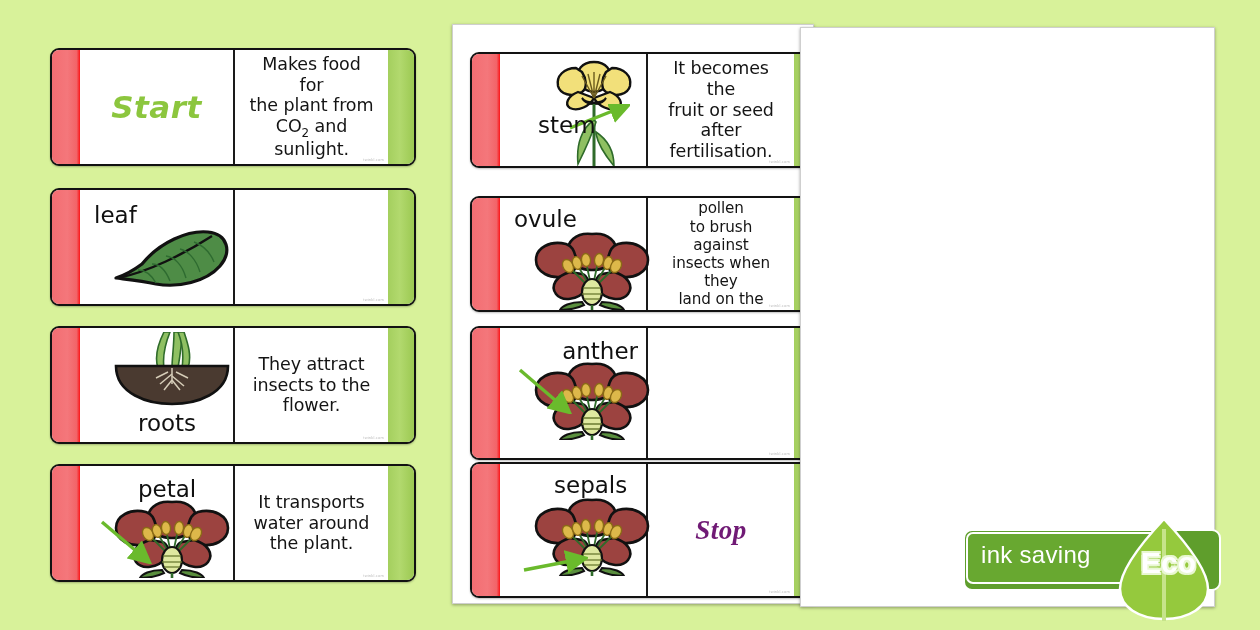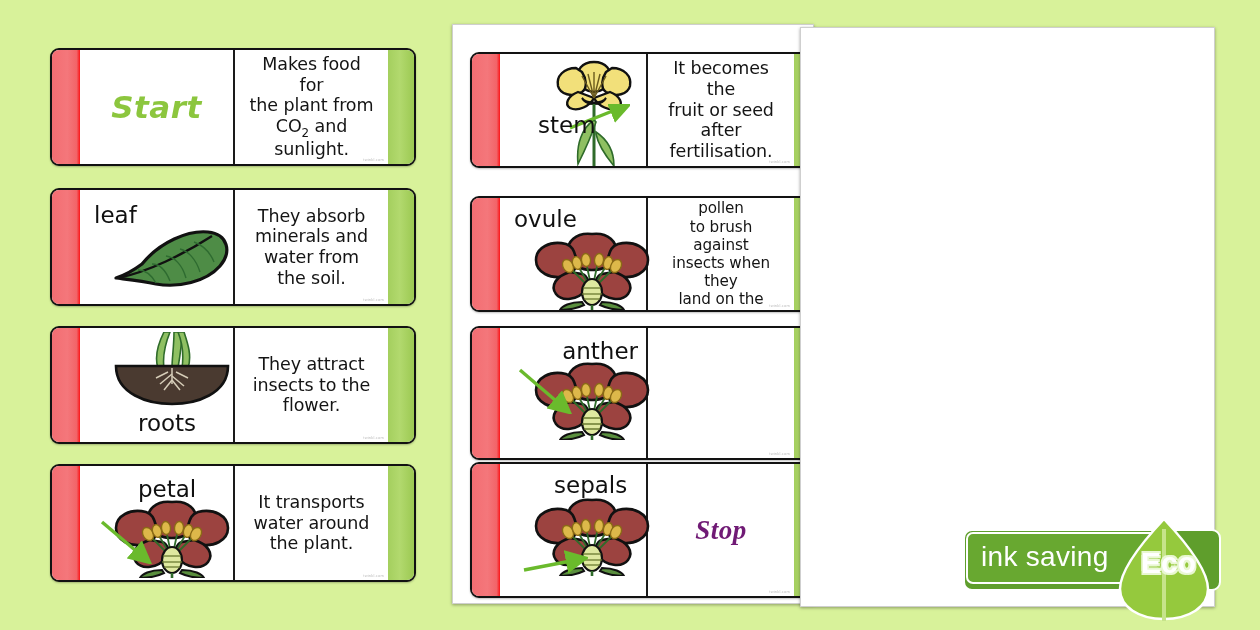--- a/index.html
+++ b/index.html
@@ -90,21 +90,21 @@
     border:2px solid #ffffff;box-sizing:border-box;
   }
   .eco-bar-inner{
     position:absolute;left:3px;top:3px;width:205px;height:52px;
     background:#68a830;border-radius:7px;
     border:2px solid #ffffff;box-sizing:border-box;
   }
   .eco-ink{
     position:absolute;left:18px;top:12px;
     font-family:"Liberation Sans", sans-serif;
-    font-size:28px;color:#ffffff;letter-spacing:.3px;
+    font-size:24px;color:#ffffff;letter-spacing:.3px;
   }
   .eco-leaf{
     position:absolute;left:155px;top:-12px;width:92px;height:104px;
   }
   .eco-text{
     position:absolute;left:178px;top:17px;
     font-family:"Liberation Sans", sans-serif;
     font-weight:bold;font-size:30px;color:#ffffff;
     text-shadow:-1.6px -1.6px 0 #e9f7d2,1.6px -1.6px 0 #e9f7d2,-1.6px 1.6px 0 #e9f7d2,1.6px 1.6px 0 #e9f7d2;
   }
@@ -141,24 +141,20 @@
               <path d="M30 44 C 38 44 44 50 48 57"></path>
               <path d="M44 38 C 52 38 58 45 62 55"></path>
               <path d="M58 30 C 66 31 74 38 78 52"></path>
               <path d="M72 23 C 80 25 88 33 92 46"></path>
               <path d="M86 16 C 94 19 102 26 106 36"></path>
             </g>
           </svg>
           <span class="word" style="left: 14px; top: 12px;">leaf</span>
         </div>
         <div class="card-half">
-          <div class="clue">They absorb
-minerals and
-water from
-the soil.</div>
           <span class="wm">twinkl.com</span>
         </div>
         <div class="stripe-green"></div>
       </div>
       <div class="card" style="left: 50px; top: 326px; width: 366px; height: 118px;">
         <div class="stripe-red"></div>
         <div class="card-half half-left">
           <svg class="art" style="left:22px;top:4px;width:140px;height:74px" viewBox="0 0 140 74">
             <g fill="#8fc062" stroke="#2f6b2a" stroke-width="1.6">
               <path d="M62 0 C 56 12 52 24 56 36 L 62 36 C 60 22 64 10 68 0 Z"></path>

